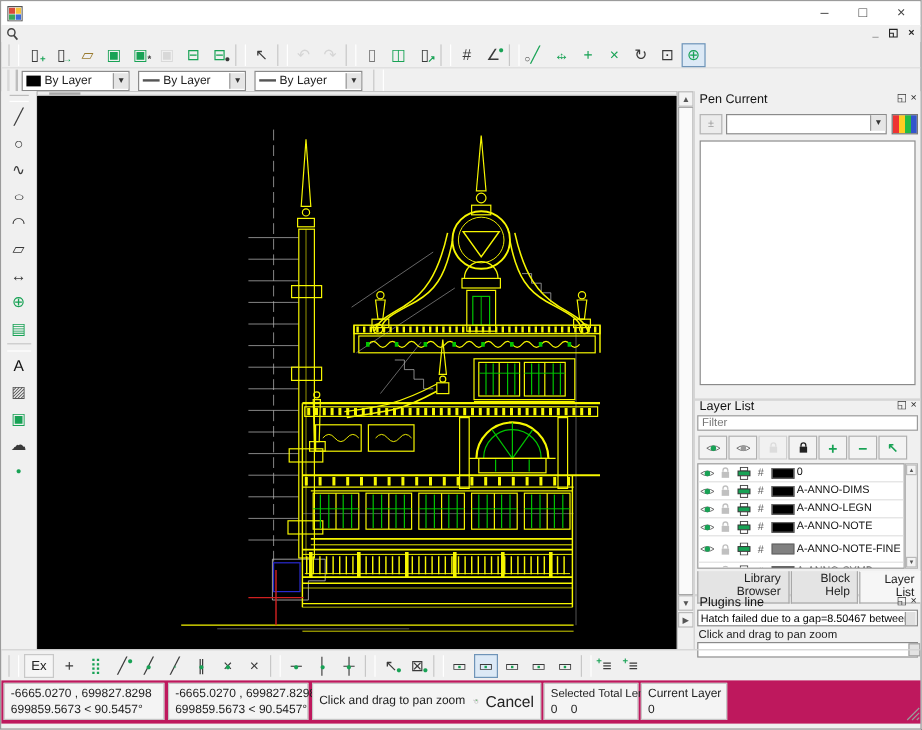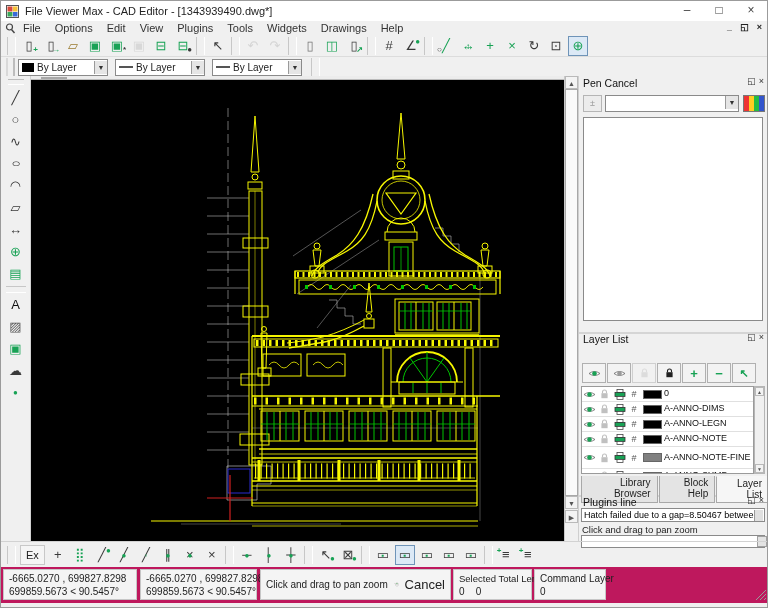--- a/index.html
+++ b/index.html
@@ -100,44 +100,32 @@
 <div class="app">
 
   <div class="titlebar">
     <svg width="13" height="13" style="margin-left:5px">
       <rect x="0.5" y="0.5" width="12" height="12" fill="#fff" stroke="#555"></rect>
       <rect x="1.5" y="1.5" width="5" height="5" fill="#d84a3a"></rect>
         <rect x="7" y="1.5" width="4.5" height="5" fill="#f5c23a"></rect>
       <rect x="1.5" y="7" width="5" height="4.5" fill="#3aa85a"></rect>
         <rect x="7" y="7" width="4.5" height="4.5" fill="#3a6ad8"></rect>
     </svg>
-    <span class="ttl">File Viewer Max - CAD Editor - [1343939490.dwg*]</span>
     <div class="winbtns">
       <div class="winbtn">–</div>
       <div class="winbtn">□</div>
       <div class="winbtn">×</div>
     </div>
   </div>
 
   <div class="menubar">
     <svg width="11" height="11" style="margin-left:4px">
       <circle cx="4.5" cy="4" r="3" fill="none" stroke="#444" stroke-width="1.2"></circle>
       <line x1="6.5" y1="6.5" x2="9.5" y2="10" stroke="#444" stroke-width="1.4"></line>
     </svg>
-    <div id="menu-items" style="display:flex">
-        <span class="menu-item">File</span>
-        <span class="menu-item">Options</span>
-        <span class="menu-item">Edit</span>
-        <span class="menu-item">View</span>
-        <span class="menu-item">Plugins</span>
-        <span class="menu-item">Tools</span>
-        <span class="menu-item">Widgets</span>
-        <span class="menu-item">Drawings</span>
-        <span class="menu-item">Help</span>
-      </div>
     <div class="mdibtns">
       <div class="mdibtn">_</div>
       <div class="mdibtn">◱</div>
       <div class="mdibtn">×</div>
     </div>
   </div>
 
   <div class="toolbar-top" id="toolbar-top">
       <div class="tsep"></div>
       <div class="tbtn">
@@ -430,38 +418,39 @@
     <div class="sbtn">▲</div>
     <div class="vthumb"></div>
     <div class="sbtn" style="position:absolute;top:420px">▼</div>
     <div class="sbtn" style="position:absolute;top:434px">▶</div>
   </div>
 
   <div class="rightcol">
 
     <div class="abs" style="left:0;top:0;width:191px;height:256px;border-bottom:2px solid #d5d5d5">
       <div class="panel-hdr">
-        <span>Pen Cancel</span>
+        <span>Pen Current</span>
         <span class="hicons"><span>◱</span><span>×</span></span>
       </div>
       <div class="pw-controls">
         <div class="spinbtn">±</div>
         <div class="pw-combo">
           <span class="arr">▼</span>
         </div>
         <div class="colorbtn"></div>
       </div>
       <div class="pw-list"></div>
     </div>
 
     <div class="abs" style="left:0;top:256px;width:191px;height:163px;border-bottom:2px solid #d5d5d5">
       <div class="panel-hdr">
         <span>Layer List</span>
         <span class="hicons"><span>◱</span><span>×</span></span>
       </div>
+      <input class="filter-inp" placeholder="Filter" style="">
       <div class="llbtns" id="llbtns">
           <div class="llbtn">
             <svg width="13" height="9" viewBox="0 0 13 9">
               <path d="M1 4.5 Q6.5 0.5 12 4.5 Q6.5 8.5 1 4.5 Z" fill="#fff" stroke="#666" stroke-width="0.8"></path>
               <circle cx="6.5" cy="4.5" r="2.3" fill="#18a255"></circle>
             </svg>
           </div>
           <div class="llbtn">
             <svg width="13" height="9" viewBox="0 0 13 9">
               <path d="M1 4.5 Q6.5 0.5 12 4.5 Q6.5 8.5 1 4.5 Z" fill="#fff" stroke="#666" stroke-width="0.8"></path>
@@ -767,20 +756,20 @@
         <line x1="30.5" y1="1.5" x2="30.5" y2="12" stroke="#222" stroke-width="1.2"></line>
         <rect x="24.6" y="2.4" width="4.8" height="9" fill="#2ecc40"></rect>
       </svg>
       <span style="font-size:13px">Cancel</span>
     </div>
     <div class="scell" style="left:452px;width:79px">
       <div class="l1" style="font-size:9.5px">Selected Total Length</div>
       <div class="l2"><span>0</span>&nbsp;&nbsp;&nbsp;&nbsp;<span>0</span></div>
     </div>
     <div class="scell" style="left:533px;width:72px">
-      <div class="l1">Command Layer</div>
+      <div class="l1">Current Layer</div>
       <div class="l2">0</div>
     </div>
     <svg class="grip" width="12" height="12">
       <path d="M11 1L1 11M11 5L5 11M11 9L9 11" stroke="#9a9a9a" fill="none"></path>
     </svg>
   </div>
 </div>
 
 </body></html>

